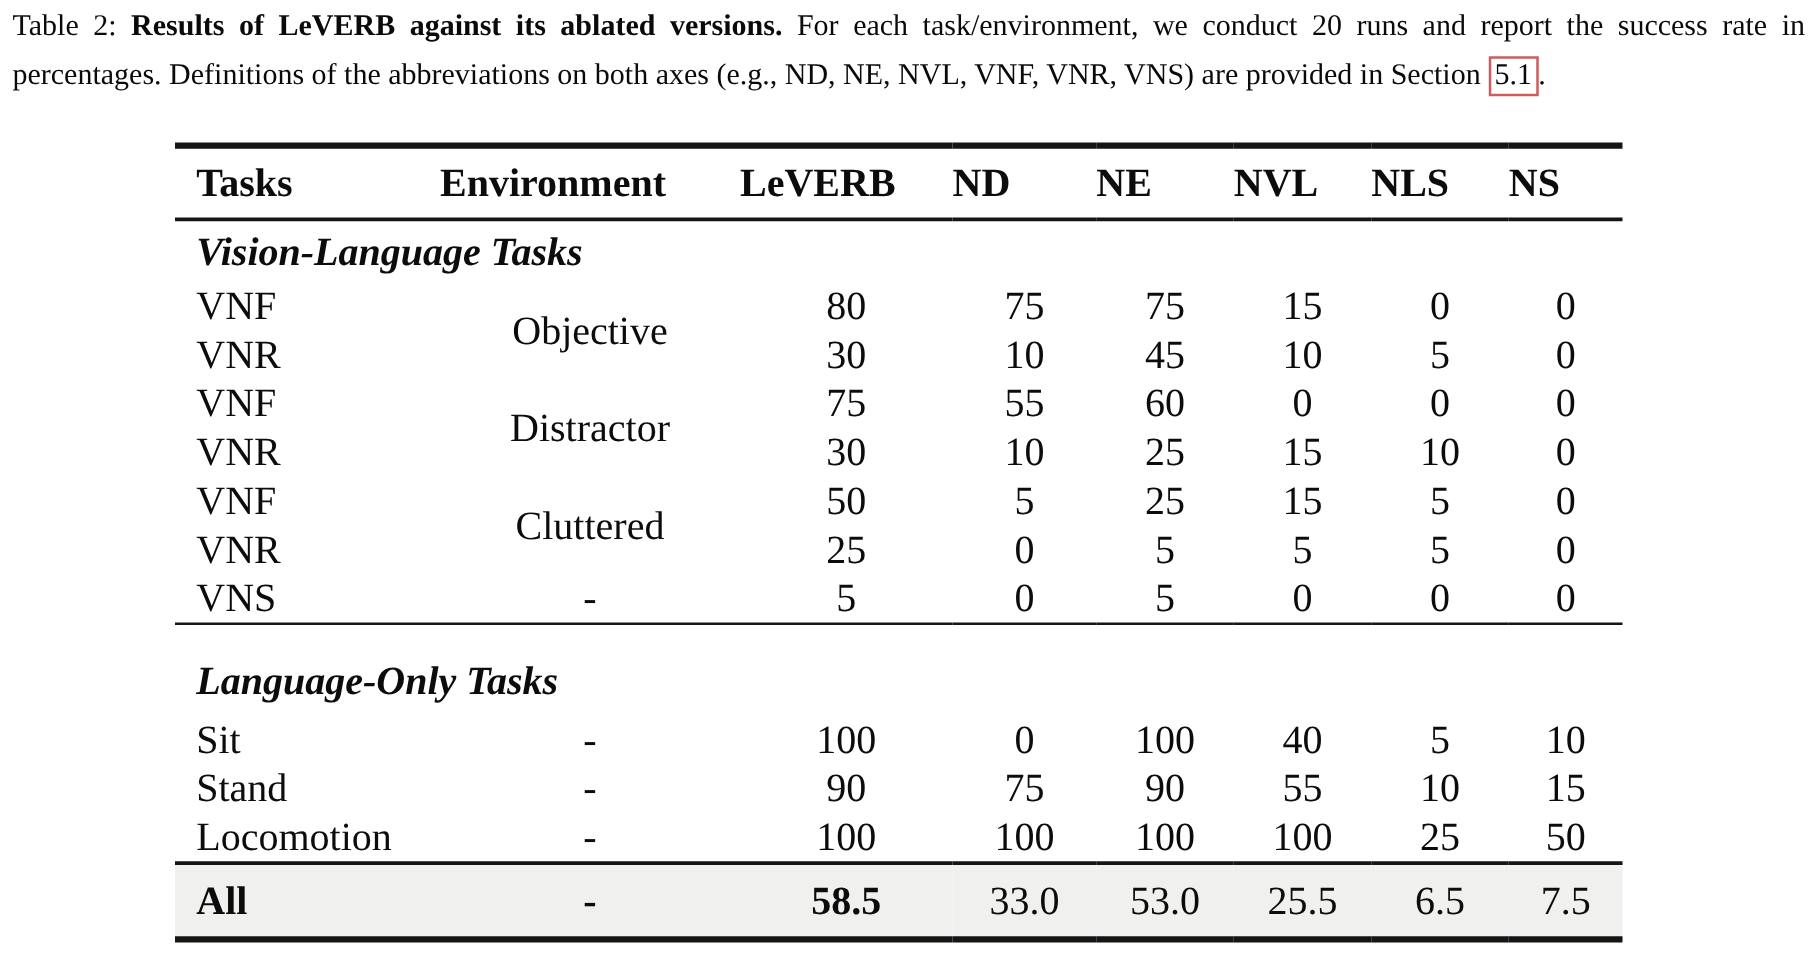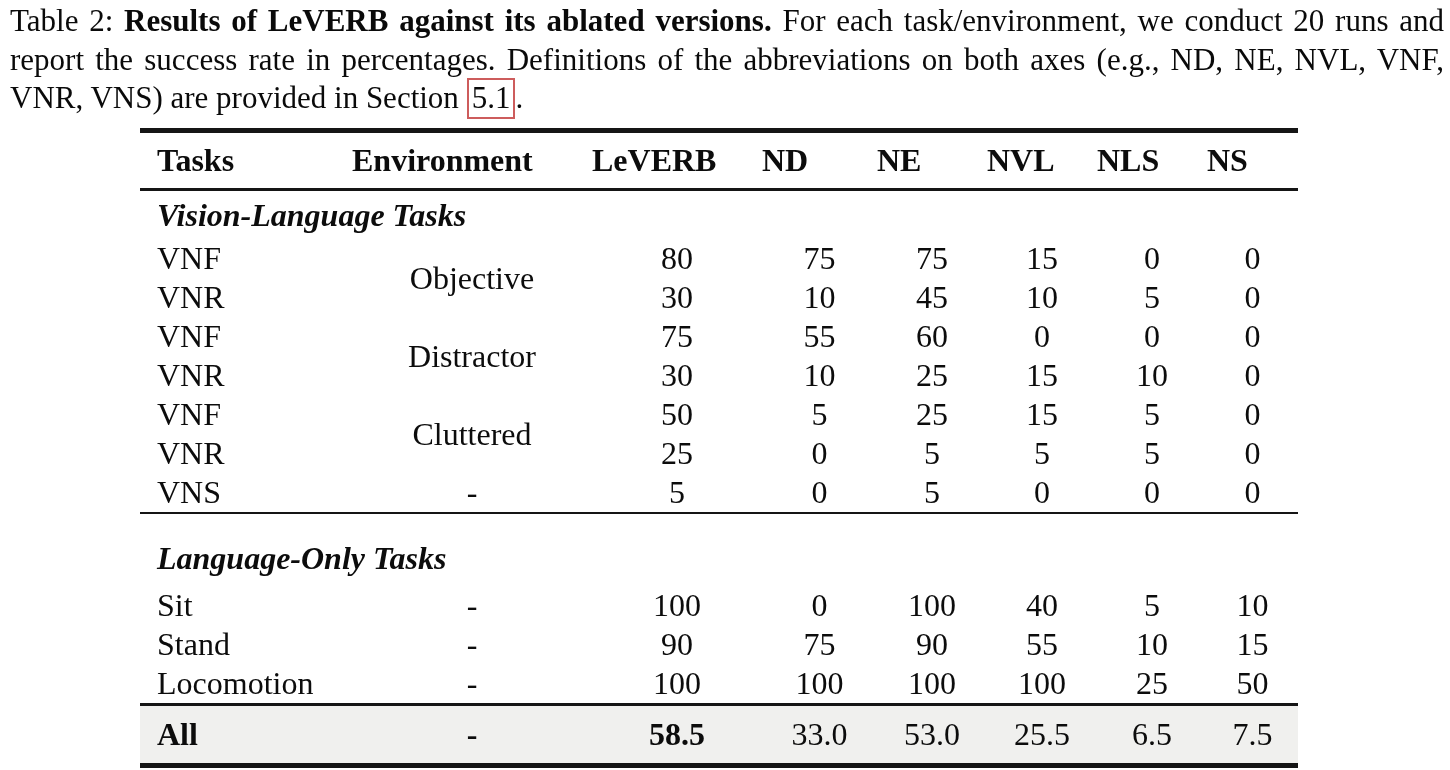--- a/index.html
+++ b/index.html
@@ -10,37 +10,37 @@
     position: relative;
     overflow: hidden;
   }
   #canvas { position: absolute; inset: 0; }
 
   
   .caption {
     position: absolute;
     left: 10px; top: 2px;
     width: 1434px;
-    font-size: 31px;
+    font-size: 24px;
     line-height: 38.5px;
     text-align: justify;
     color: #0a0a0a;
   }
   .caption .bold { font-weight: bold; }
   .ref-box {
     display: inline;
     border: 2px solid var(--link-box-color, #cd5c5c);
     padding: 0 3px 2px 3px;
     cursor: pointer;
   }
 
   
   table.results {
     position: absolute;
-    left: 140px; top: 128px;
+    left: 140px; top: 114px;
     width: 1158px;
     border-collapse: collapse;
     table-layout: fixed;
     font-size: 32px;
     color: #0c0c0c;
     border-top: 5px solid #151515;
     border-bottom: 5px solid #151515;
   }
   table.results td, table.results th {
     padding: 0;

